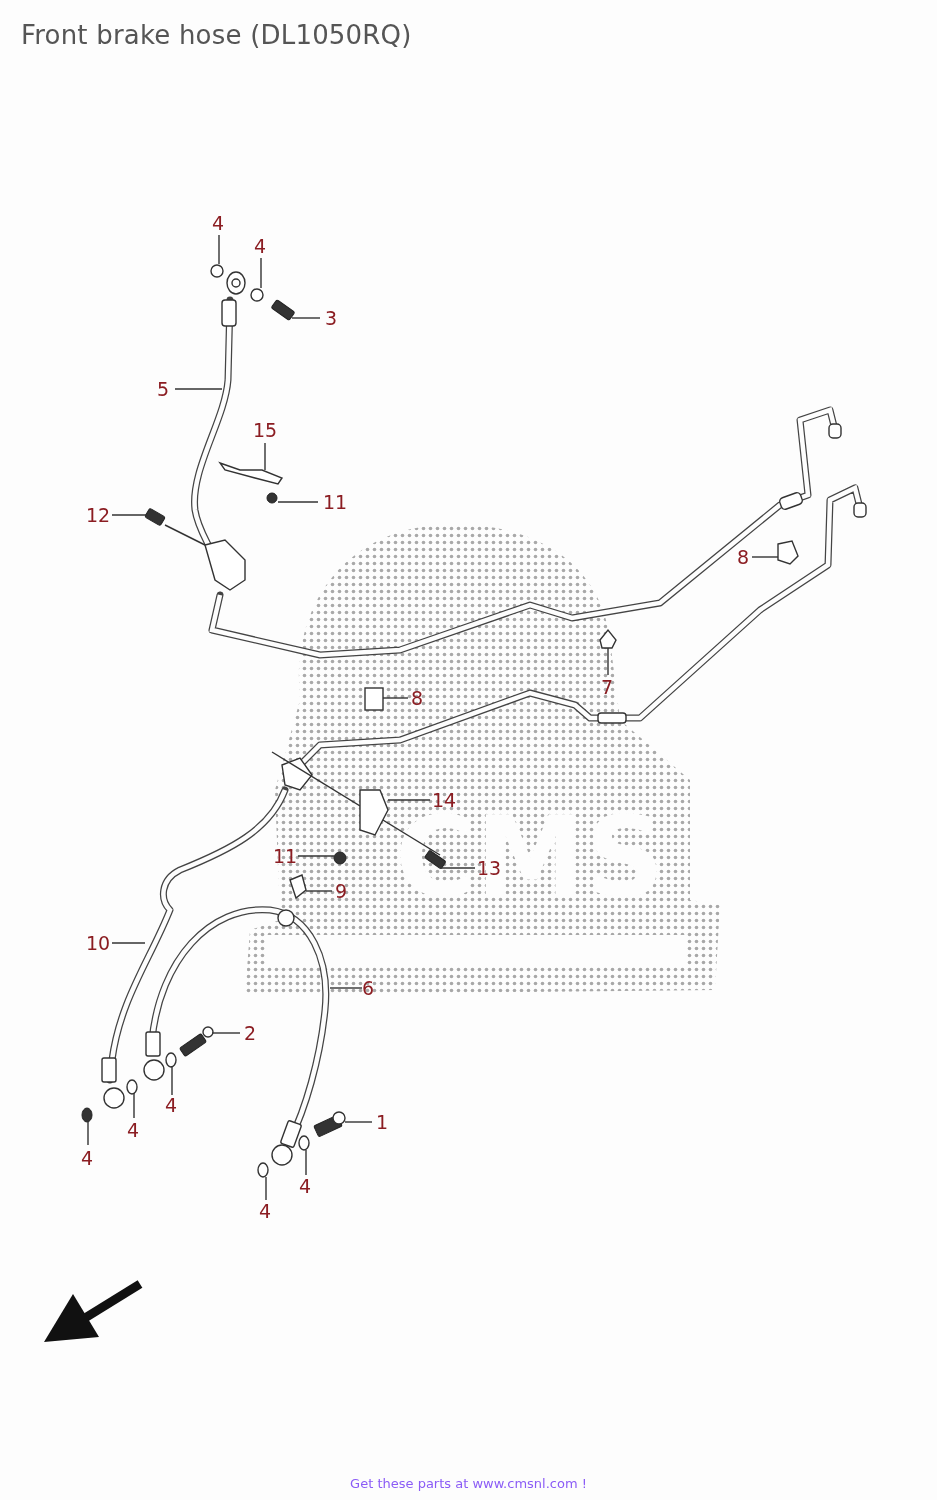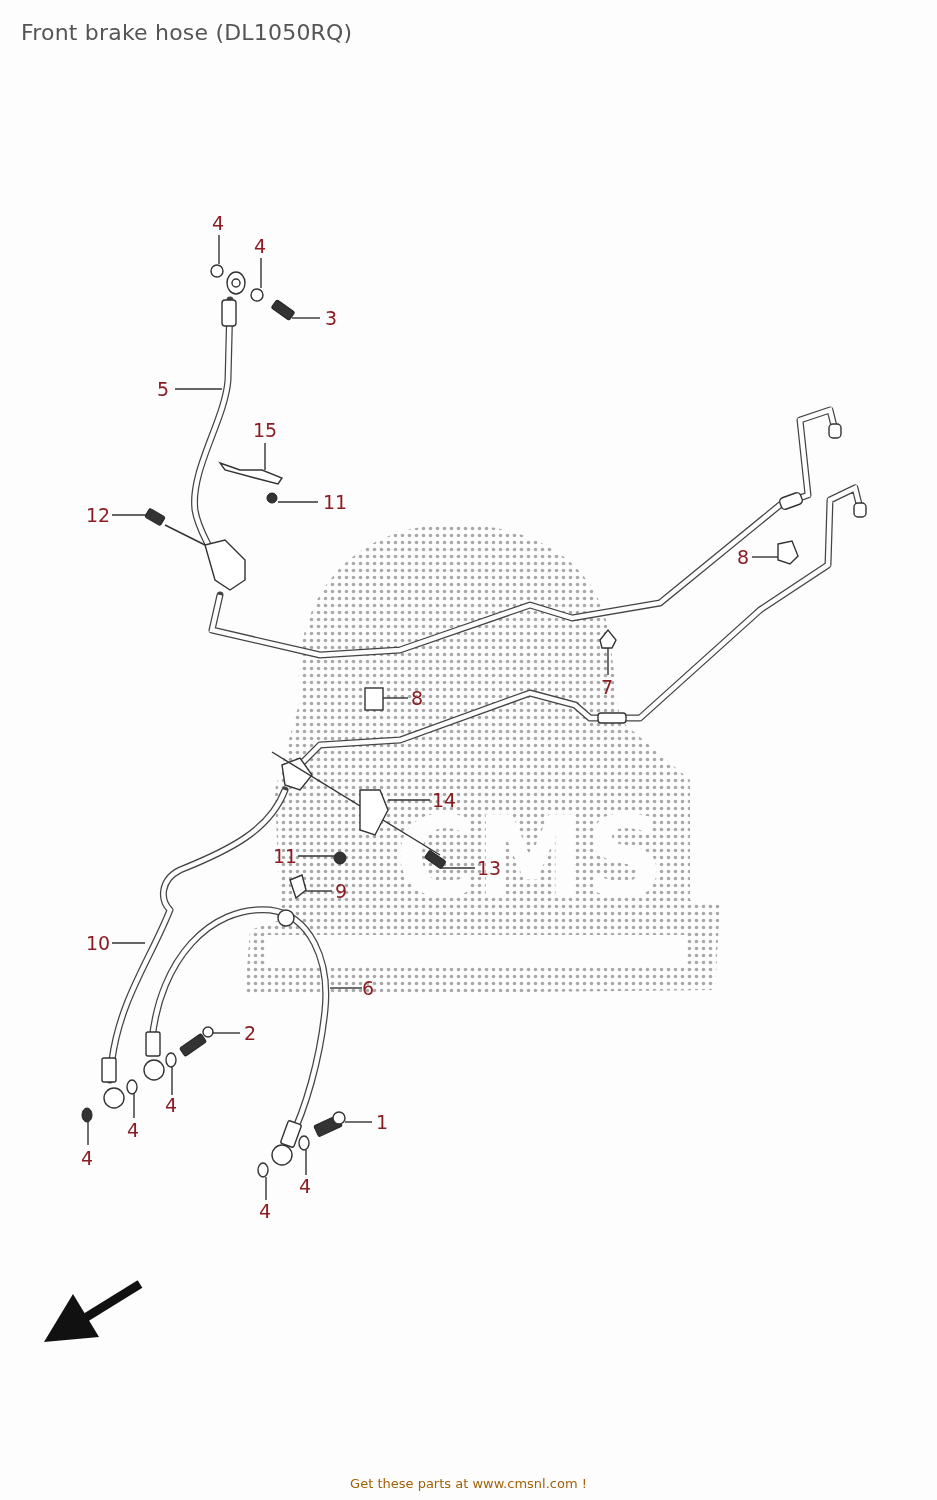--- a/index.html
+++ b/index.html
@@ -1,18 +1,18 @@
 <!DOCTYPE html>
 <html><head>
 <meta charset="utf-8">
 <style>
   html, body { margin: 0; padding: 0; background: #fdfdfd; }
   body { width: 937px; height: 1500px; position: relative; overflow: hidden; font-family: "DejaVu Sans", sans-serif; }
-  .title { position: absolute; left: 21px; top: 20px; font-size: 22px; color: #555; letter-spacing: 0.2px; font-family: "DejaVu Sans", sans-serif; }
-  .footer { position: absolute; left: 0; width: 937px; top: 1476px; text-align: center; font-size: 13px; color: #a16207; font-family: "DejaVu Sans", sans-serif; }
+  .title { position: absolute; left: 21px; top: 20px; font-size: 26px; color: #555; letter-spacing: 0.2px; font-family: "DejaVu Sans", sans-serif; }
+  .footer { position: absolute; left: 0; width: 937px; top: 1476px; text-align: center; font-size: 13px; color: #8b5cf6; font-family: "DejaVu Sans", sans-serif; }
   svg.diagram { position: absolute; left: 0; top: 0; }
   .callout text { font-family: "DejaVu Sans", sans-serif; font-size: 19px; fill: #8b1d22; }
   .hose-in { fill: none; stroke: #fdfdfd; stroke-width: 4.5; }
   .hose-out { fill: none; stroke: #444; stroke-width: 7; stroke-linecap: round; stroke-linejoin: round; }
   .leader { stroke: #333; stroke-width: 1.4; }
   .part { fill: #fff; stroke: #333; stroke-width: 1.4; }
   .dark { fill: #333; stroke: #222; stroke-width: 1; }
 </style>
 </head>
 <body>

